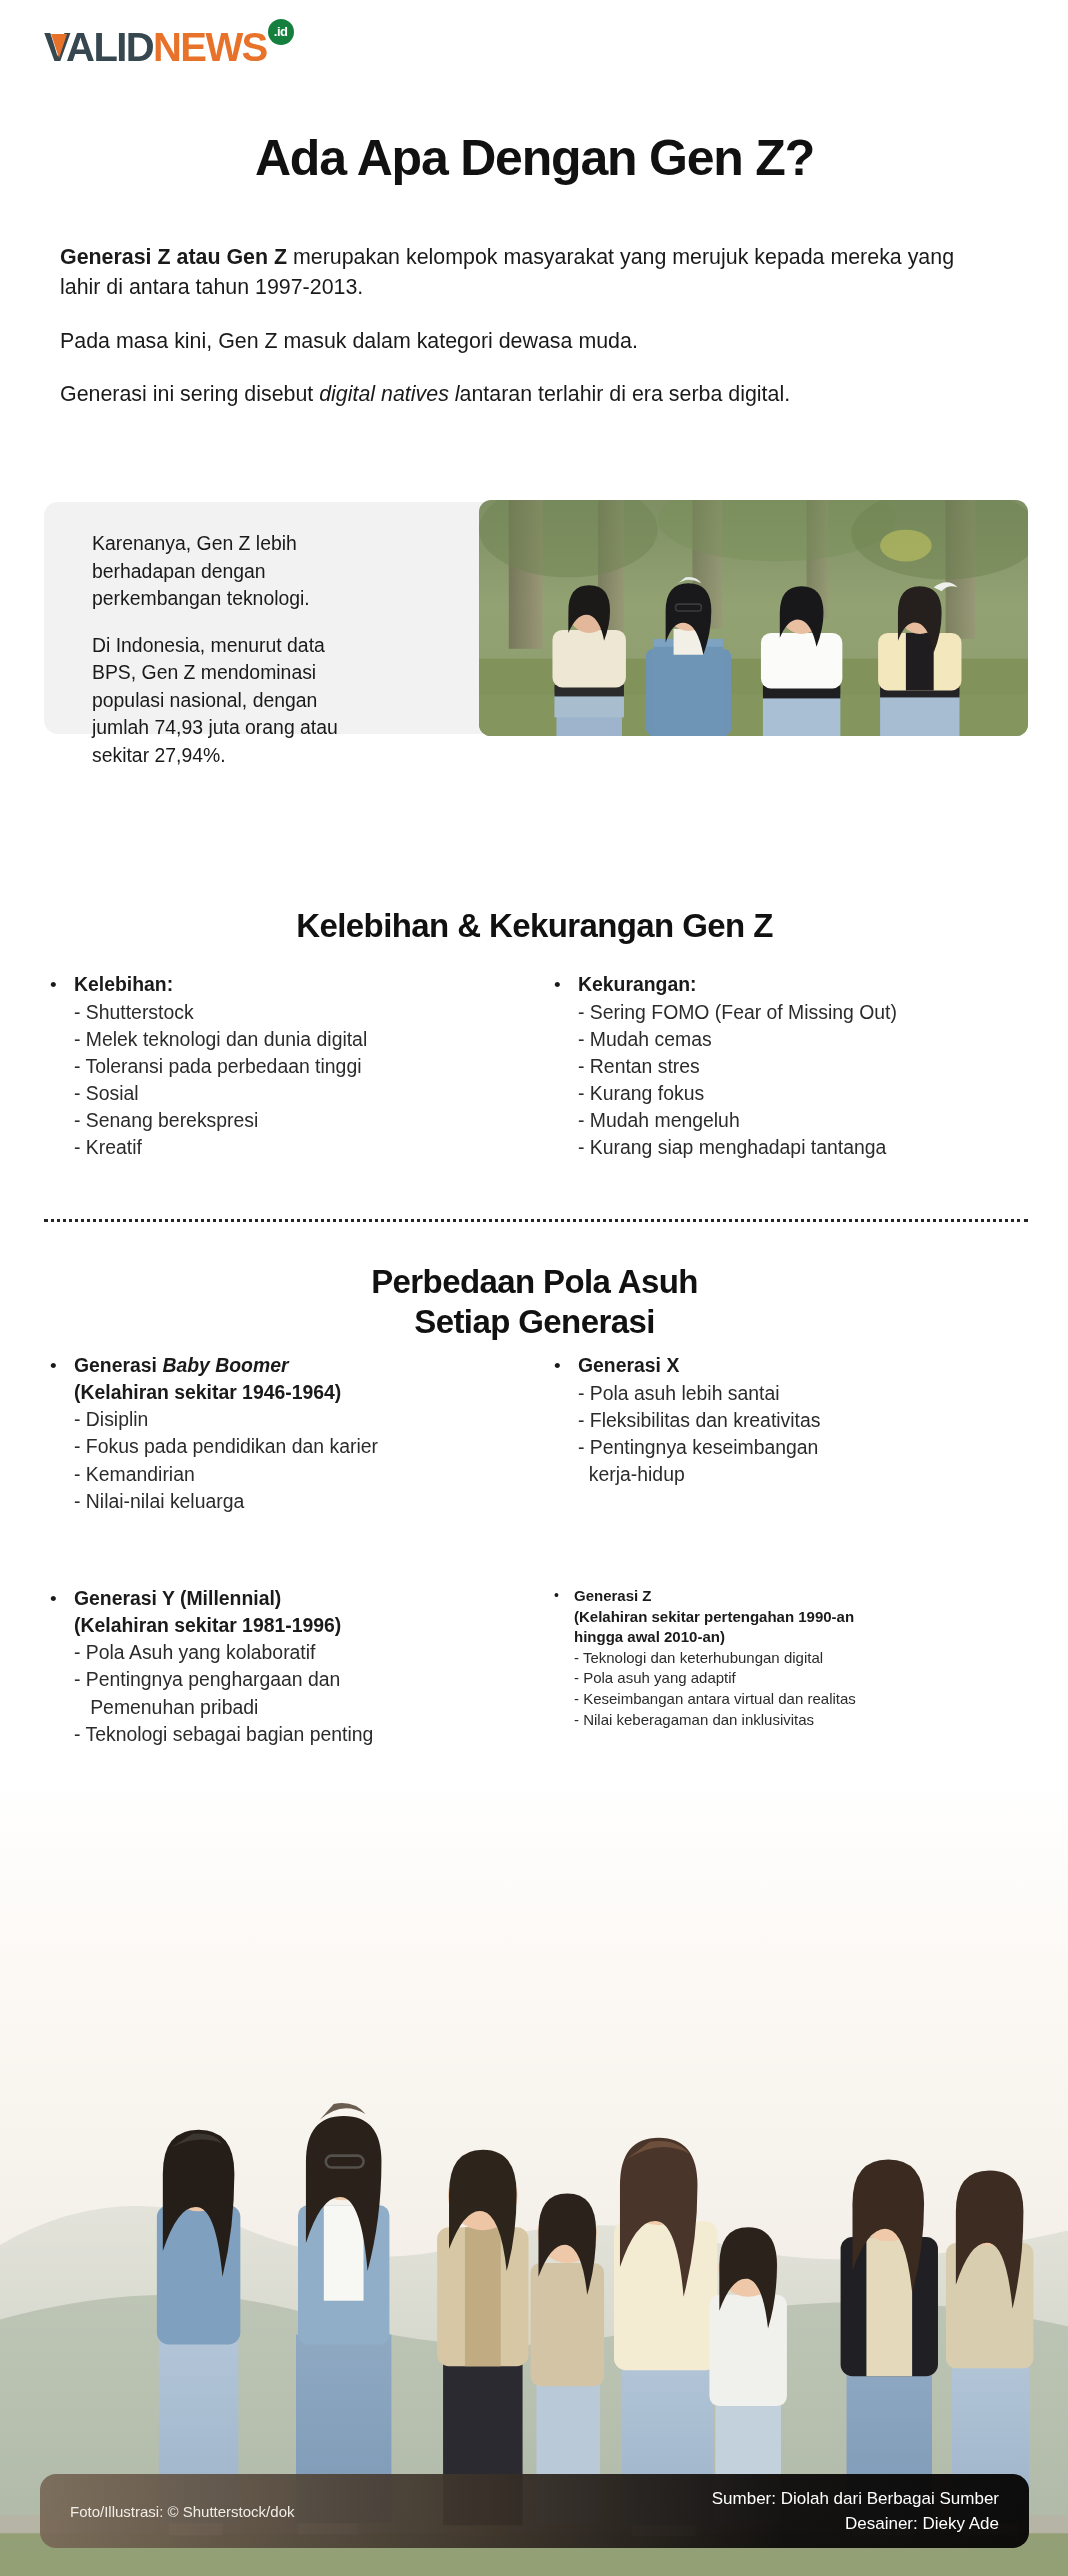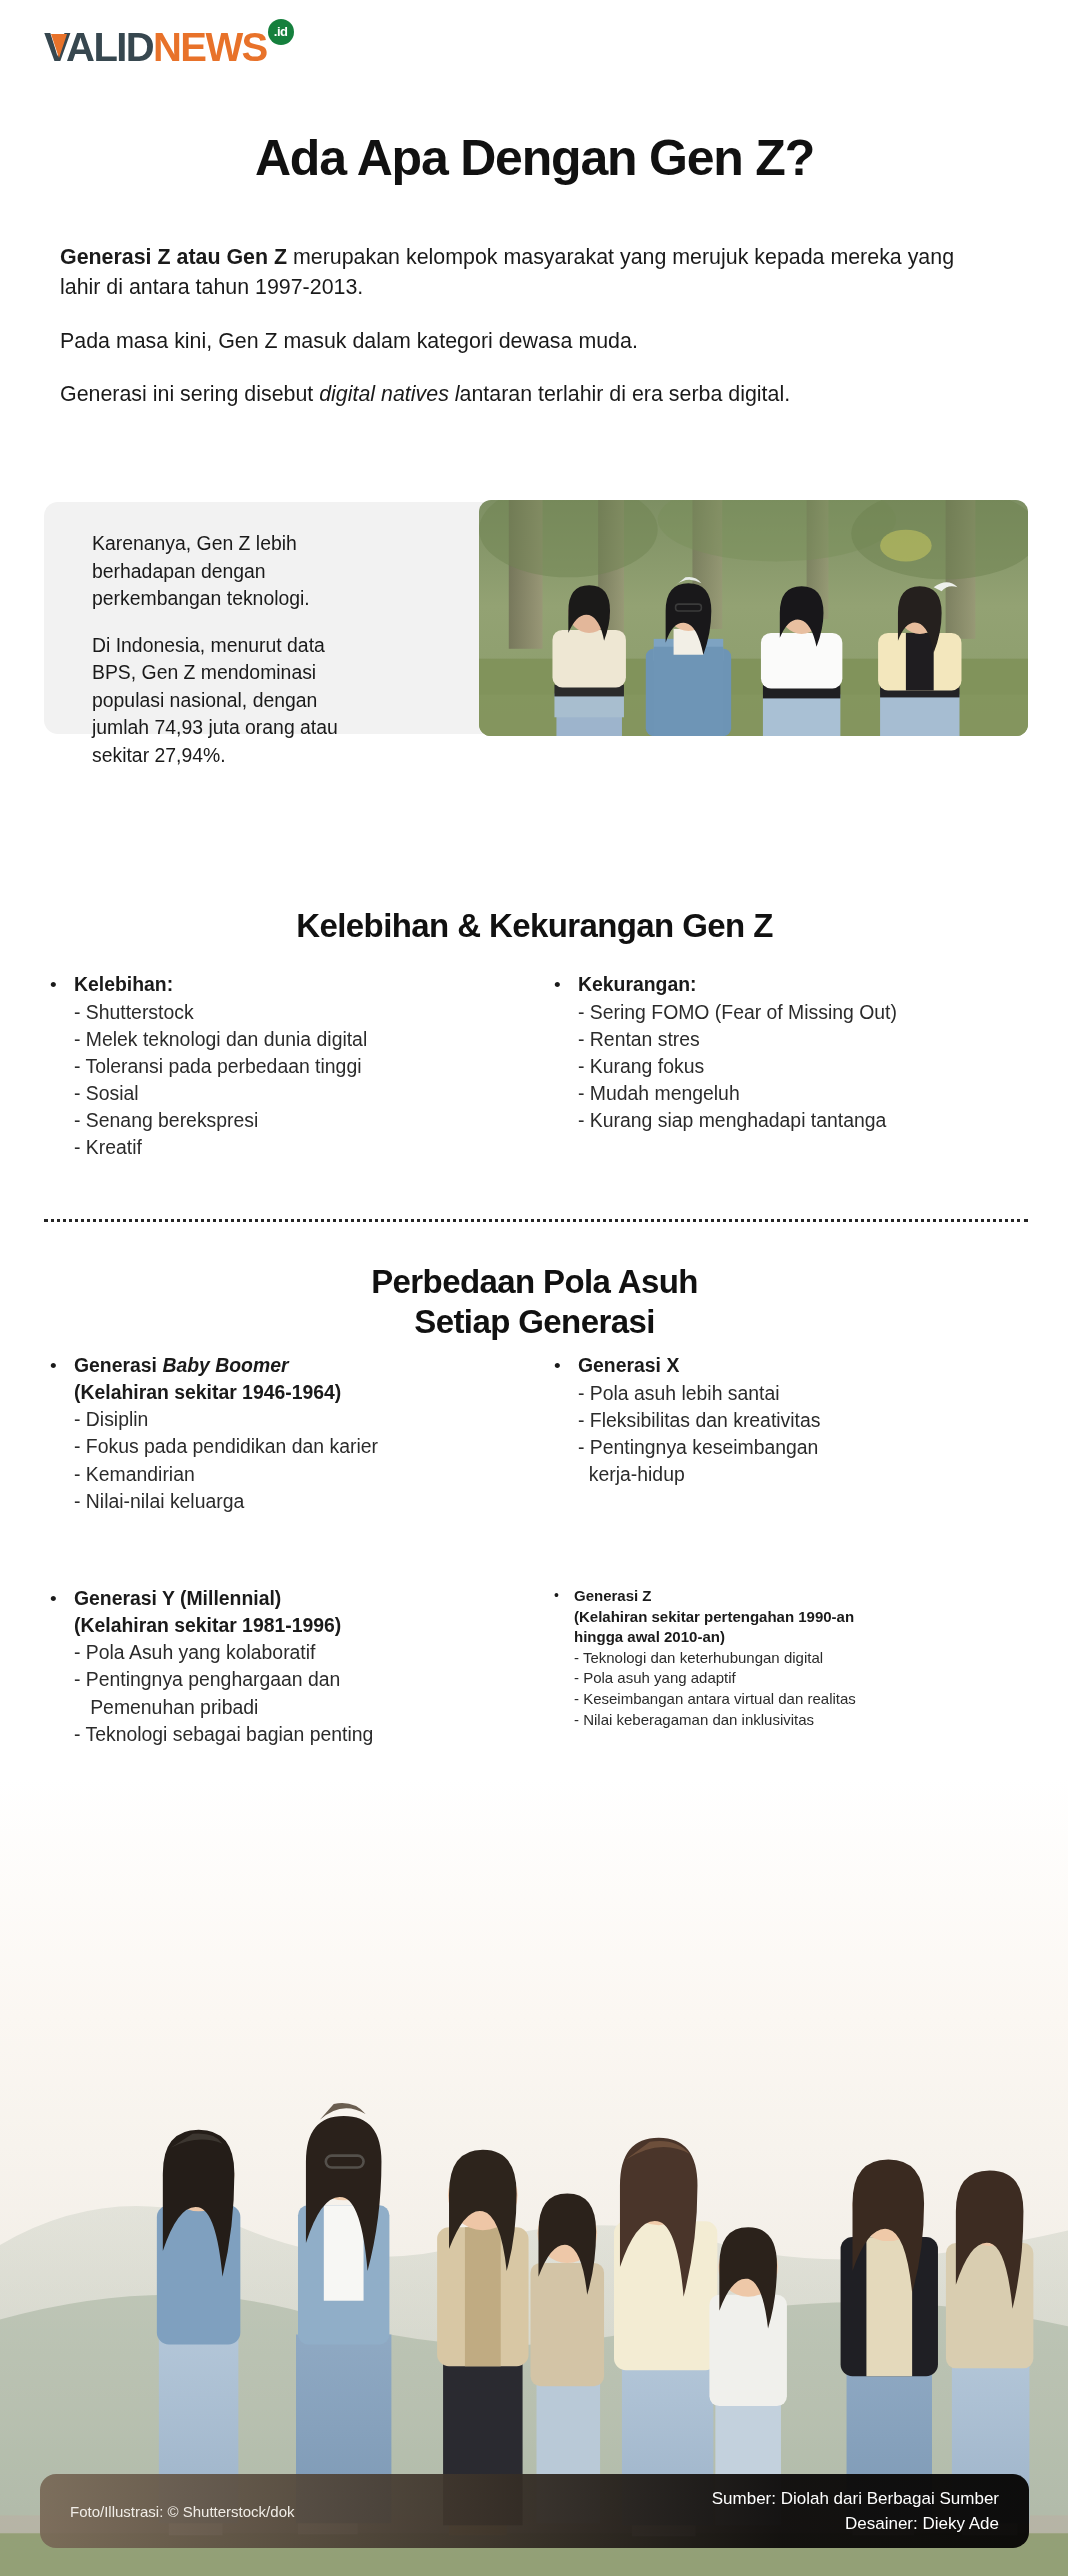--- a/index.html
+++ b/index.html
@@ -338,20 +338,21 @@
         </div>
       </div>
     </div>
 
     <div class="col col-right">
       <div class="bullet-block">
         <span class="bullet-dot">•</span>
         <div class="bullet-body">
           <div class="bullet-title">Kekurangan:</div>
           <div class="sub-item">- Sering FOMO (Fear of Missing Out)</div>
+          <div class="sub-item">- Mudah cemas</div>
           <div class="sub-item">- Rentan stres</div>
           <div class="sub-item">- Kurang fokus</div>
           <div class="sub-item">- Mudah mengeluh</div>
           <div class="sub-item">- Kurang siap menghadapi tantanga</div>
         </div>
       </div>
     </div>
   </div>
 
   <div class="dotted-divider"></div>

